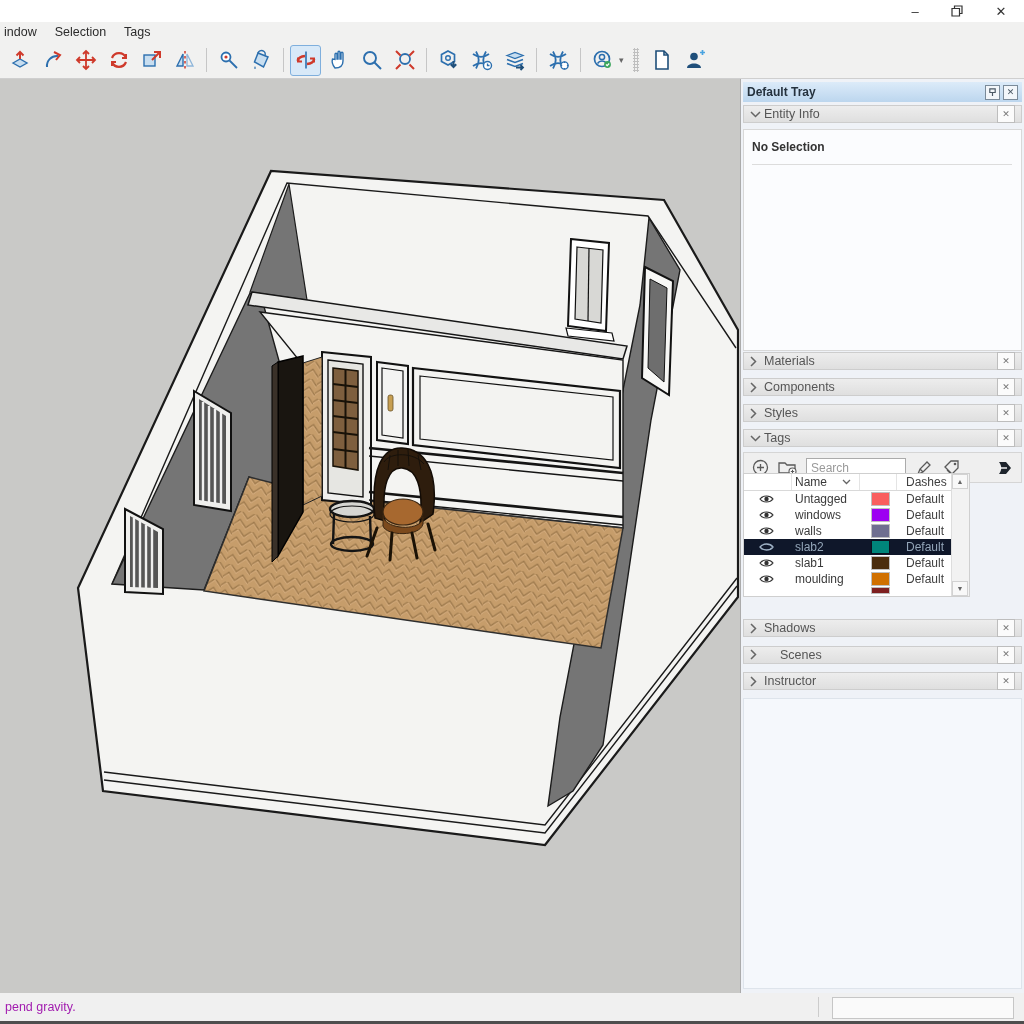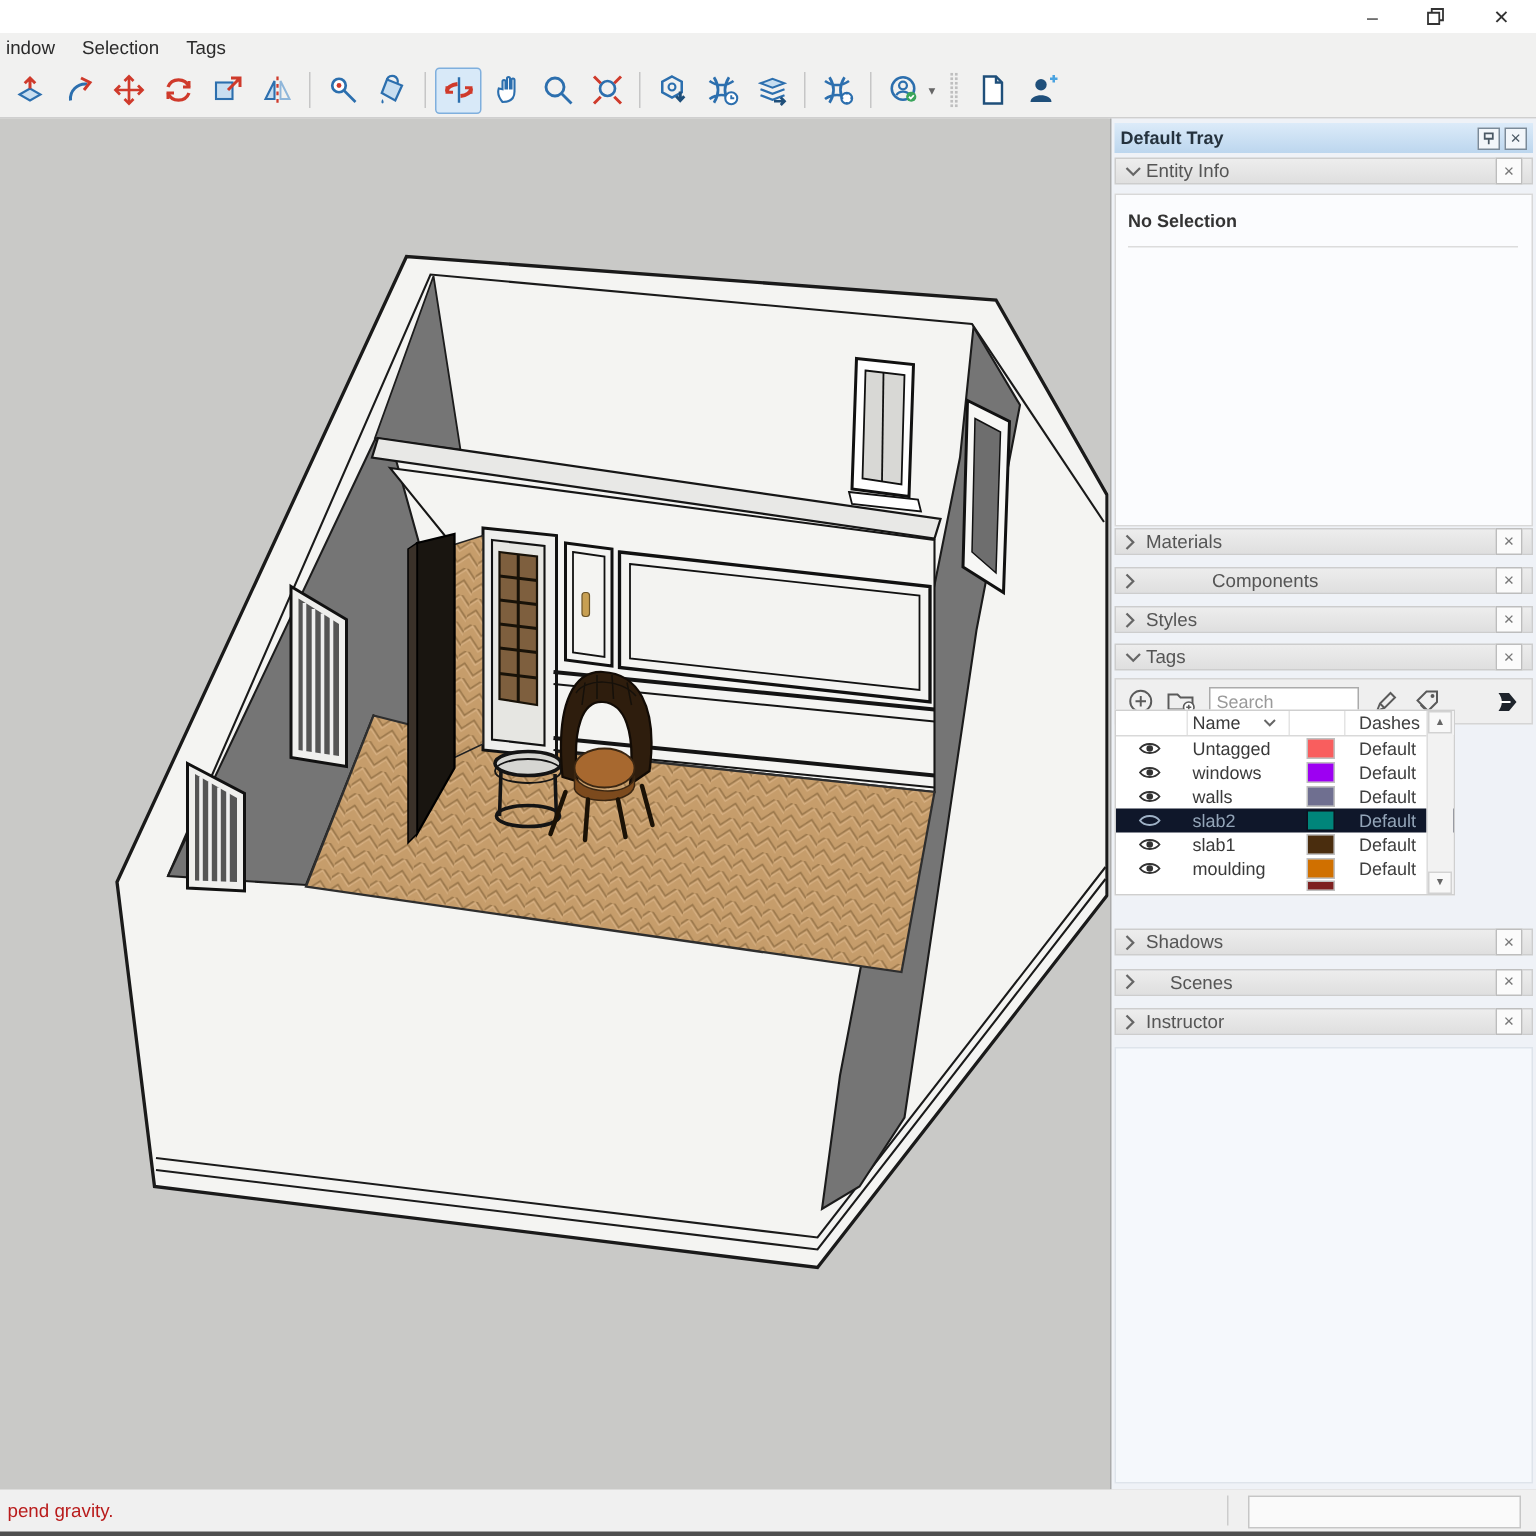--- a/index.html
+++ b/index.html
@@ -45,21 +45,21 @@
   .tt-eye{position:absolute;left:14px;width:16px;height:16px;display:flex;align-items:center;justify-content:center;}
   .tt-name{position:absolute;left:51px;font-size:12px;color:#3a3a3a;white-space:nowrap;}
   .tt-swatch{position:absolute;left:128px;top:2px;width:17px;height:12px;outline:1px solid rgba(0,0,0,.25);}
   .tt-dashes{position:absolute;left:162px;font-size:12px;color:#404040;}
   .sel-txt{color:#93A5B8 !important;}
   #tt-scroll{position:absolute;right:0;top:0;width:17px;height:122px;background:#F2F2F2;border-left:1px solid #DDD;}
   .sc-btn{position:absolute;left:0;width:16px;height:15px;background:#F8F8F8;border:1px solid #D2D2D2;box-sizing:border-box;display:flex;align-items:center;justify-content:center;font-size:7px;color:#666;}
   #tray-bottom-panel{position:absolute;left:2px;top:619px;width:279px;height:291px;background:#F5F8FC;border:1px solid #DEE4EB;box-sizing:border-box;}
   
   #statusbar{left:0;top:993px;width:1024px;height:31px;background:#F0F0F0;}
-  #status-msg{position:absolute;left:5px;top:7px;color:#b91c1c;font-size:12.5px;}
+  #status-msg{position:absolute;left:5px;top:7px;color:#a21caf;font-size:12.5px;}
   #status-sep{position:absolute;left:818px;top:4px;width:1px;height:20px;background:#CCC;}
   #measure-box{position:absolute;left:832px;top:4px;width:182px;height:22px;background:#FAFAFA;border:1px solid #C6C6C6;box-sizing:border-box;}
   #bottom-strip{position:absolute;left:0;top:1021px;width:1024px;height:3px;background:#4E4E4E;}
 </style>
 </head>
 <body>
 
 <div id="app">
 
   <div class="abs" id="titlebar">
@@ -478,21 +478,21 @@
     <div id="tray-bottom-panel"></div>
   <div class="sec-header" style="top: 273px;">
         <span class="chev">
           <svg width="7" height="11" viewBox="0 0 7 11">
             <path d="M1 1 L5.5 5.5 L1 10" fill="none" stroke="#666" stroke-width="1.5"></path>
           </svg>
         </span>
         <span class="lbl">Materials</span>
         <span class="sec-close">✕</span>
       </div>
-      <div class="sec-header" style="top: 299px; gap: 44px;">
+      <div class="sec-header" style="top: 299px;">
         <span class="chev">
           <svg width="7" height="11" viewBox="0 0 7 11">
             <path d="M1 1 L5.5 5.5 L1 10" fill="none" stroke="#666" stroke-width="1.5"></path>
           </svg>
         </span>
         <span class="lbl">Components</span>
         <span class="sec-close">✕</span>
       </div>
       <div class="sec-header" style="top: 325px;">
         <span class="chev">

